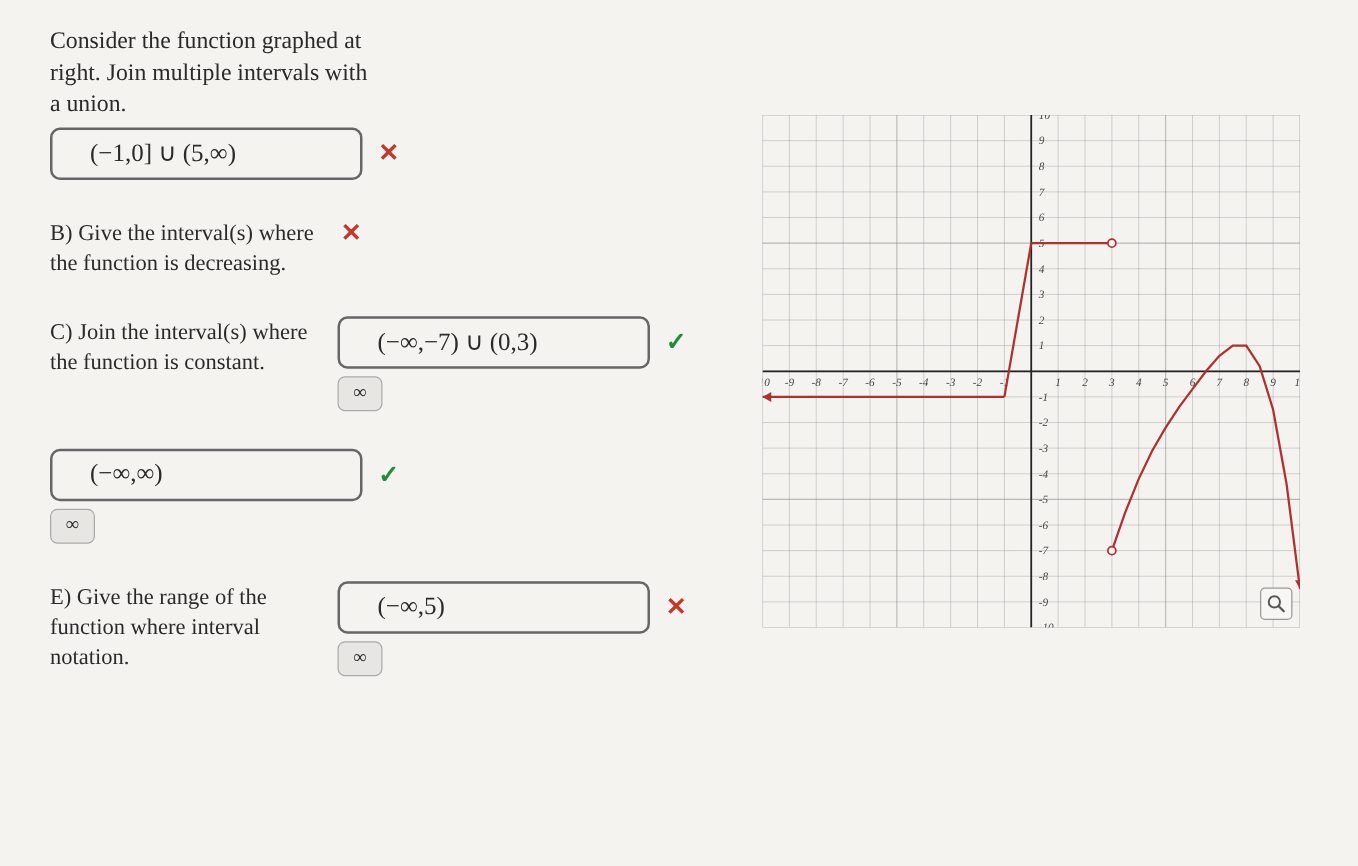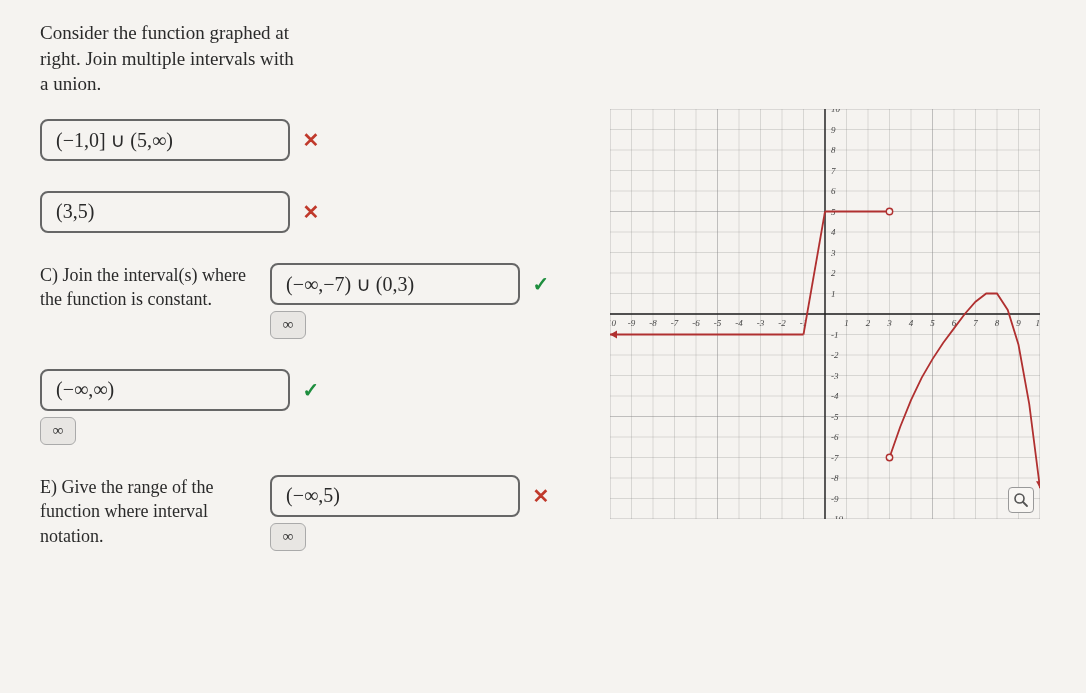--- a/index.html
+++ b/index.html
@@ -8,21 +8,21 @@
     background: #f5f3f0;
     width: 1086px;
     height: 693px;
     padding: 20px 40px;
     color: #2a2a2a;
     overflow: hidden;
   }
   .intro {
     font-size: 19px;
     line-height: 1.35;
-    margin-bottom: 22px;
+    margin-bottom: 5px;
     max-width: 260px;
   }
   .columns {
     display: flex;
     gap: 10px;
   }
   .left-col {
     width: 560px;
   }
   .q-row {
@@ -42,21 +42,21 @@
     align-items: flex-start;
   }
   .answer-line {
     display: flex;
     align-items: center;
     gap: 10px;
   }
   .answer-box {
     border: 2px solid #666;
     border-radius: 8px;
-    padding: 6px 14px;
+    padding: 6px 30px;
     font-size: 20px;
     font-family: 'Times New Roman', serif;
     min-width: 250px;
     height: 42px;
     display: flex;
     align-items: center;
     background: #fff0;
   }
   .mark {
     font-size: 20px;
@@ -112,23 +112,23 @@
     <div class="q-row">
       <div class="answer-block">
         <div class="answer-line">
           <div class="answer-box">(−1,0] ∪ (5,∞)</div>
           <div class="mark wrong">✕</div>
         </div>
       </div>
     </div>
 
     <div class="q-row">
-      <div class="answer-block">
-        <div class="answer-line">
-          <div class="answer-box">(3,5)</div>
+      <div class="q-text">B)  Give the interval(s) where the function is decreasing.</div>
+      <div class="answer-block">
+        <div class="answer-line">
           <div class="mark wrong">✕</div>
         </div>
       </div>
     </div>
 
     <div class="q-row">
       <div class="q-text">C)  Join the interval(s) where the function is constant.</div>
       <div class="answer-block">
         <div class="answer-line">
           <div class="answer-box">(−∞,−7) ∪ (0,3)</div>

